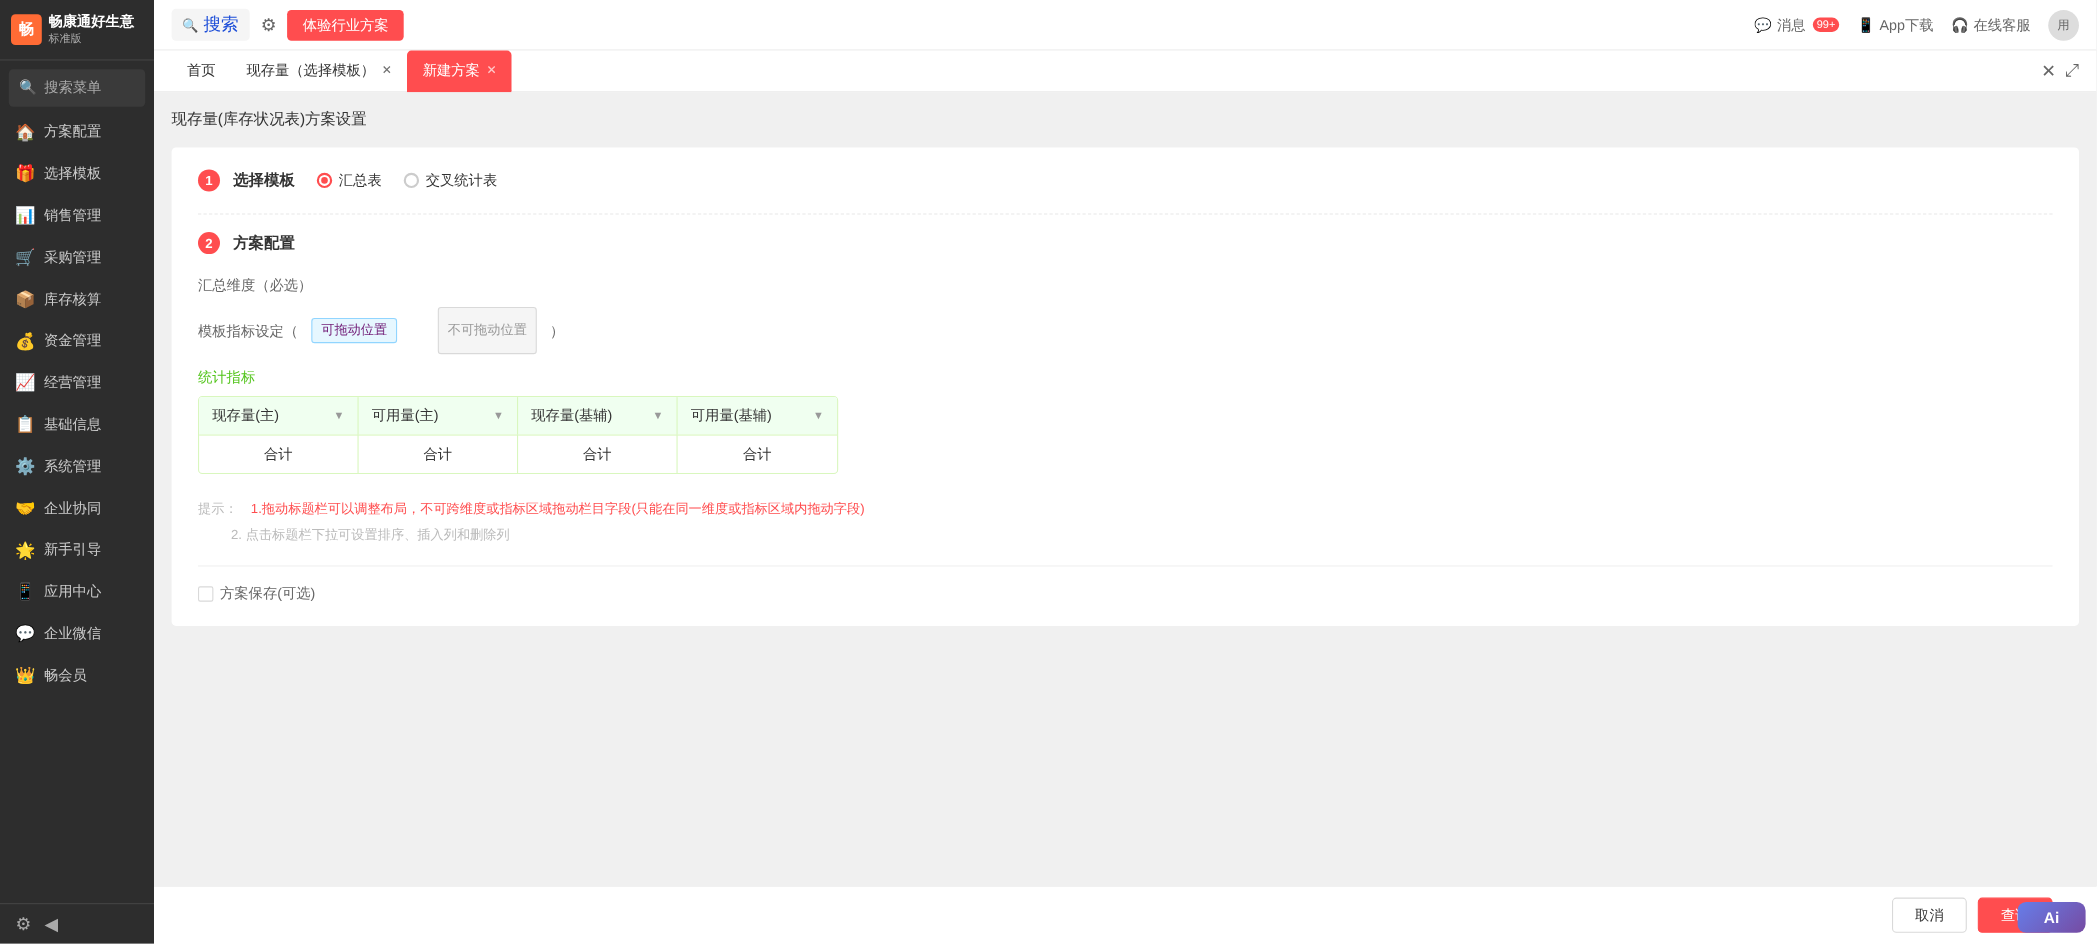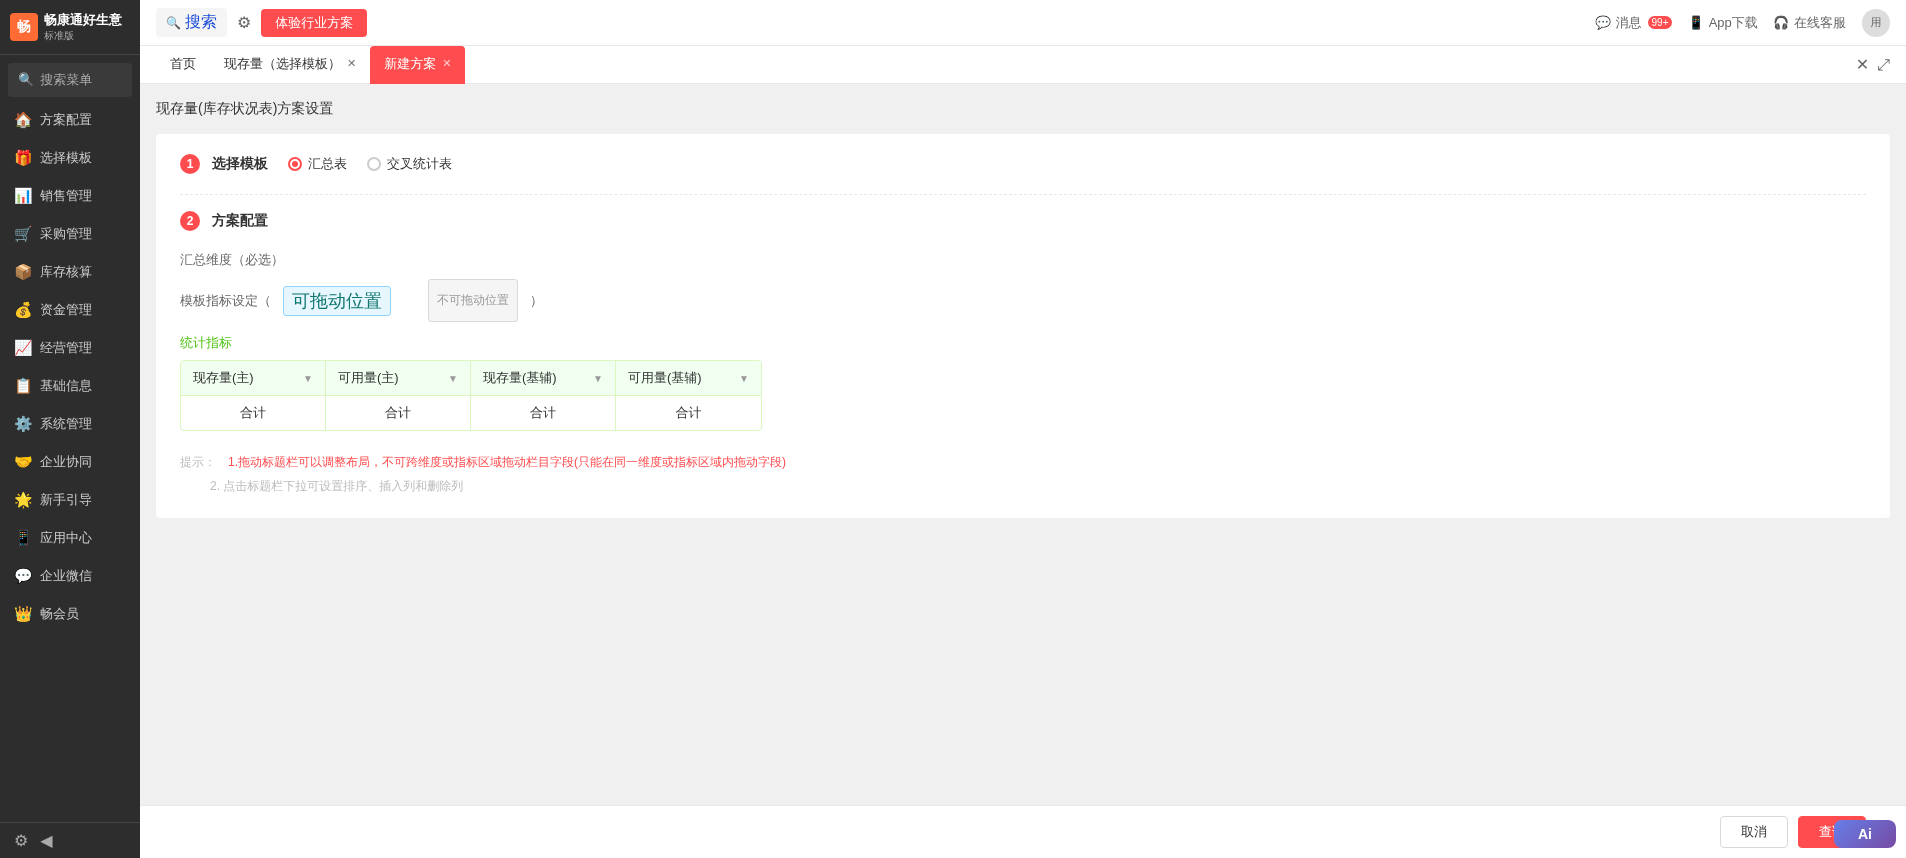--- a/index.html
+++ b/index.html
@@ -267,21 +267,21 @@
       display: flex; align-items: center; gap: 12px;
       margin-bottom: 12px;
       font-size: 13px; color: #666;
     }
     .draggable-badge {
       display: inline-flex; align-items: flex-end; gap: 4px;
       background: #e6f7ff;
       border: 1px solid #91d5ff;
       border-radius: 3px;
       padding: 2px 8px;
-      font-size: 18px; color: #0f766e;
+      font-size: 12px; color: #701a75;
     }
     .non-draggable-badge {
       display: inline-flex; align-items: center; gap: 4px;
       background: #f5f5f5;
       border: 1px solid #d9d9d9;
       border-radius: 3px;
       padding: 12px 8px;
       font-size: 12px; color: #999;
     }
 
@@ -620,20 +620,26 @@
 
       
       <div class="tips-section">
         <div>
           提示：　<span>1.拖动标题栏可以调整布局，不可跨维度或指标区域拖动栏目字段(只能在同一维度或指标区域内拖动字段)</span>
         </div>
         <div style="margin-left:30px;">2. 点击标题栏下拉可设置排序、插入列和删除列</div>
       </div>
 
       
+      <div class="bottom-save">
+        <label class="checkbox-label">
+          <div class="checkbox-box"></div>
+          <span>方案保存(可选)</span>
+        </label>
+      </div>
     </div>
 
     <div style="height:60px;"></div>
   </div>
 
   <div class="footer-bar">
     <button class="btn-cancel">取消</button>
     <button class="btn-query">查询</button>
   </div>
 </div>

